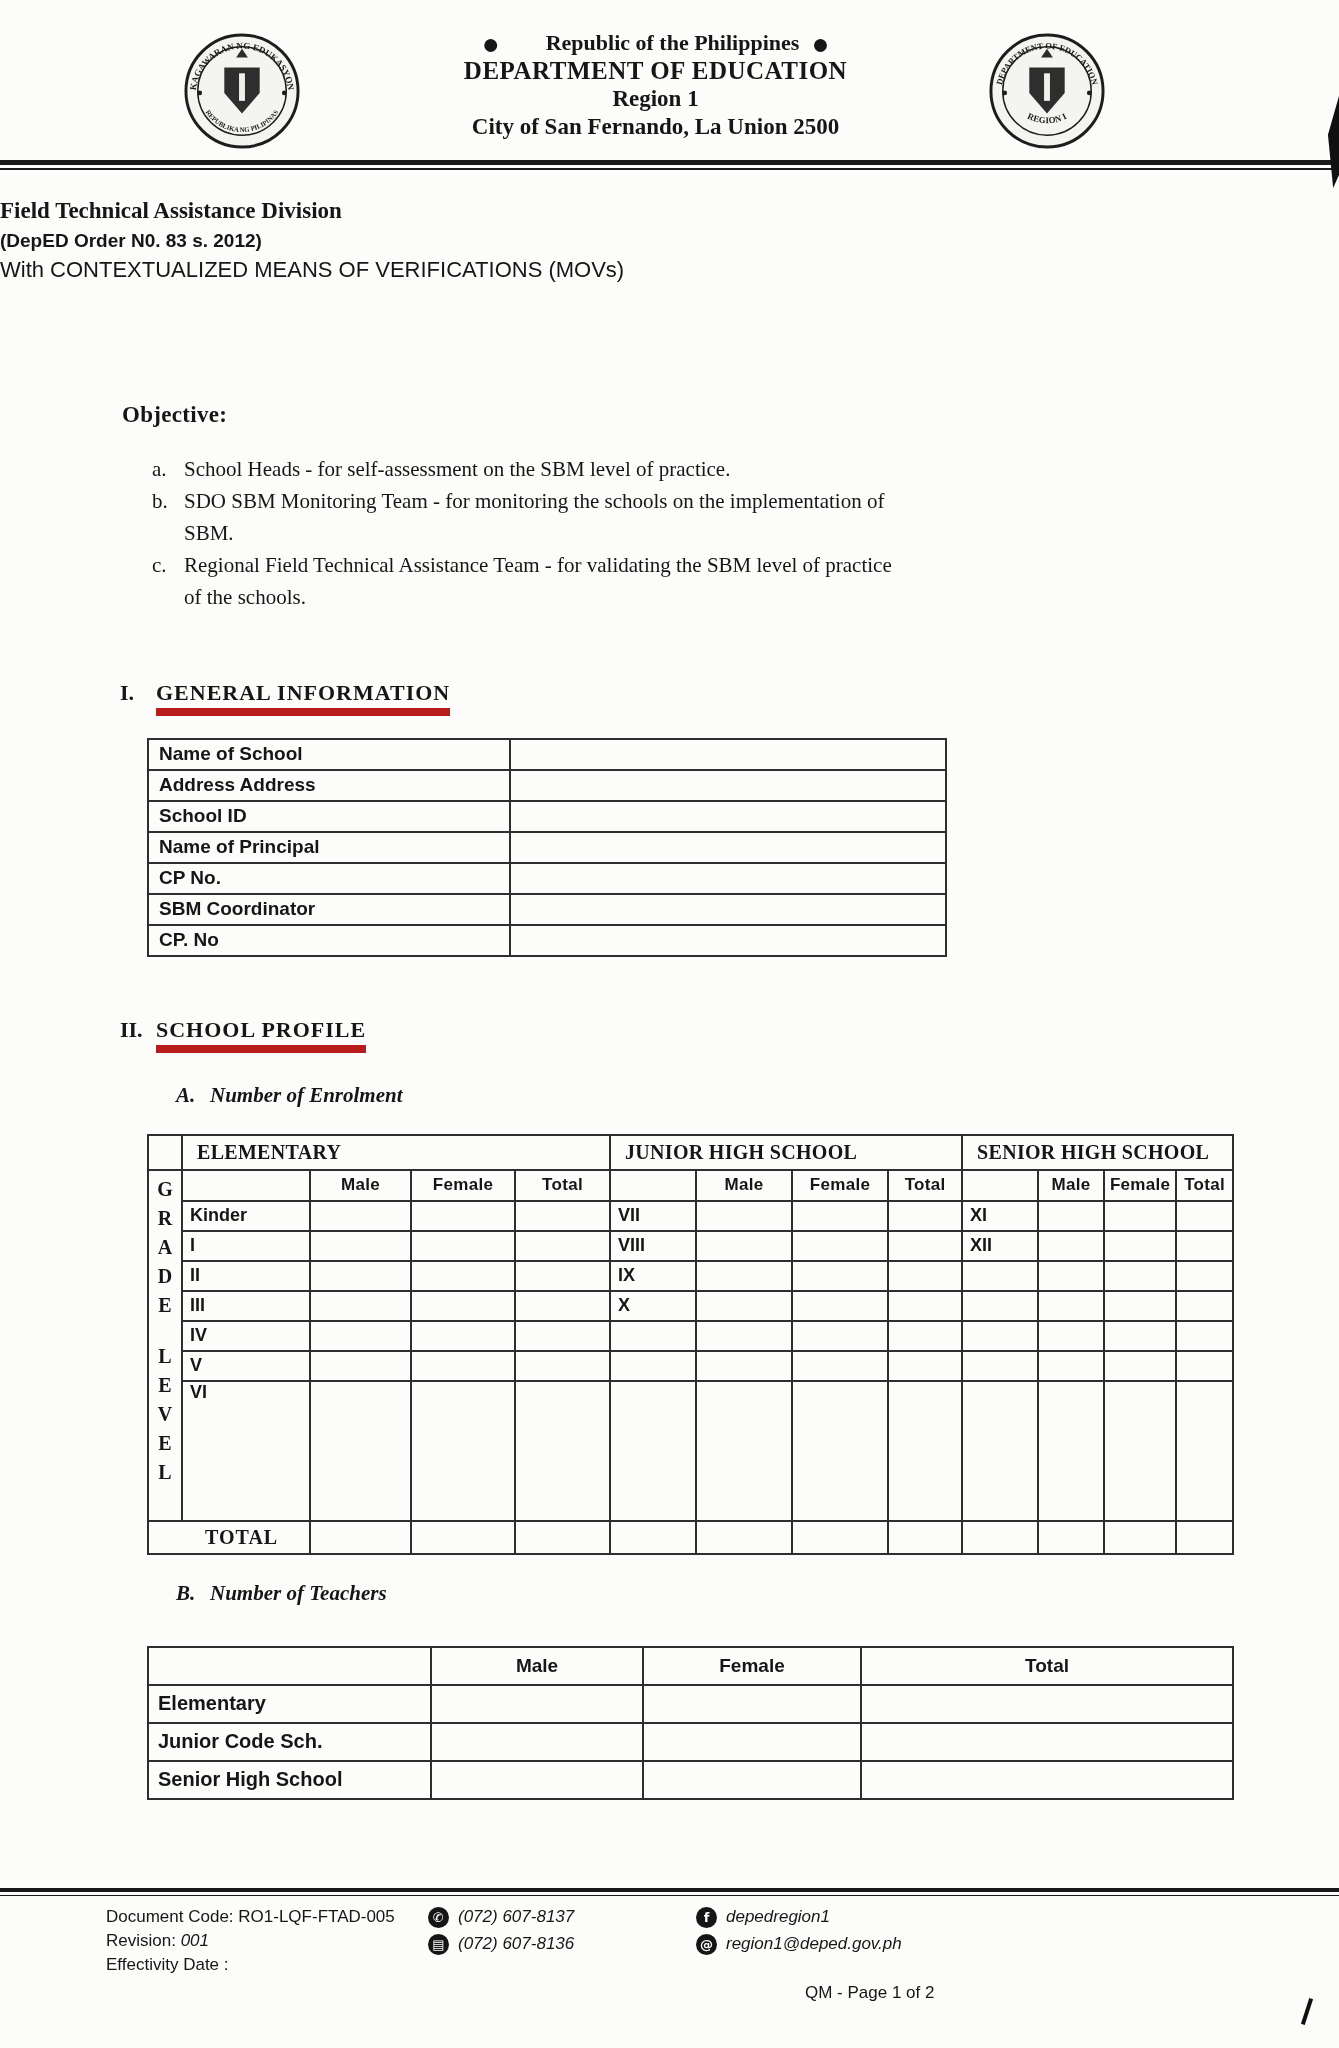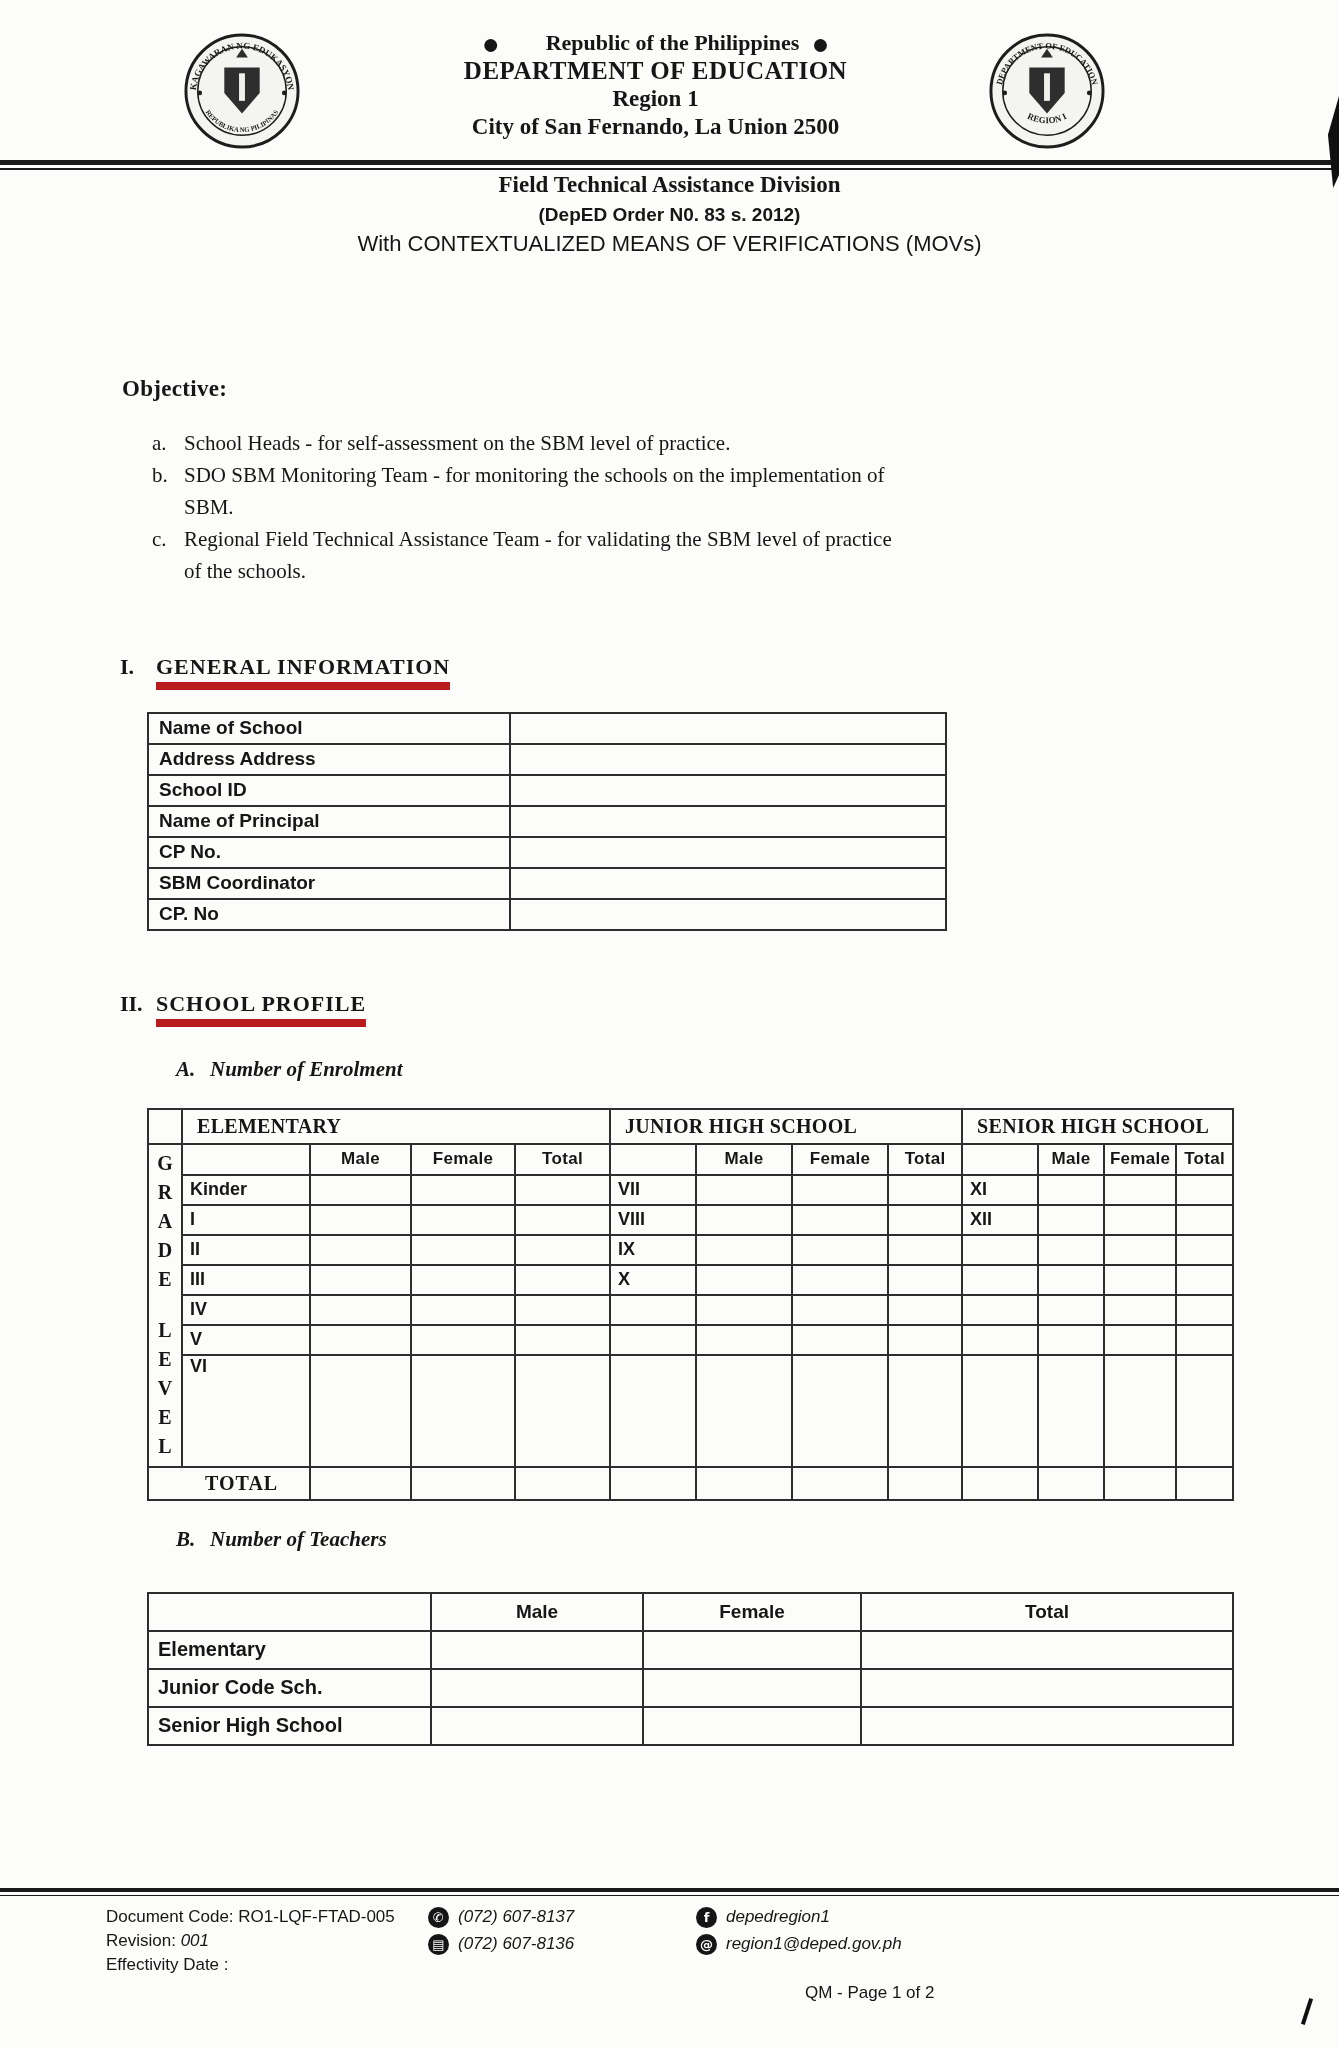--- a/index.html
+++ b/index.html
@@ -19,21 +19,21 @@
   .h-line1 { font-size:22px; font-weight:bold; }
   .h-line1 .dot { font-size:30px; line-height:0; vertical-align:-4px; }
   .dot-l { margin-right:46px; } .dot-r { margin-left:12px; }
   .h-line2 { font-size:25px; font-weight:bold; letter-spacing:.5px; }
   .h-line3 { font-size:23px; font-weight:bold; }
   .h-line4 { font-size:23px; font-weight:bold; }
 
   .double-rule { border-top:5px solid #1a1a1a; border-bottom:2px solid #1a1a1a; height:10px; margin-top:8px; }
 
   
-  .title-block { text-align:center; line-height:1.3; }
+  .title-block { text-align:left; margin-top:26px; line-height:1.3; }
   .t-division { font-size:23px; font-weight:bold; }
   .t-main { font-size:27px; font-weight:bold; letter-spacing:.3px; margin-top:3px; }
   .t-order { font-family:"Liberation Sans", sans-serif; font-size:19px; font-weight:bold; margin-top:3px; }
   .t-mov { font-family:"Liberation Sans", sans-serif; font-size:22px; font-weight:normal; margin-top:2px; }
 
   
   .objective-heading { margin:118px 0 0 122px; font-size:23px; font-weight:bold; letter-spacing:.3px; }
   .objective-body { margin:26px 0 0 122px; width:820px; font-size:21px; line-height:1.52; }
   .obj-intro { text-indent:57px; }
   .obj-list { margin-top:2px; margin-left:30px; }
@@ -65,21 +65,21 @@
 
   
   .enrol { margin:26px 0 0 147px; width:1085px; table-layout:fixed; }
   .enrol th { font-size:20px; font-weight:bold; text-align:left; padding-left:14px; height:35px; letter-spacing:.3px; }
   .enrol .colhdr { font-family:"Liberation Sans", sans-serif; font-size:17px; text-align:center; padding-left:0; height:31px; }
   .enrol td { height:30px; }
   .enrol .gcol { width:34px; text-align:center; vertical-align:top; font-weight:bold; font-size:20px; padding-top:4px; }
   .enrol .gcol div { line-height:29px; }
   .enrol .gcol .gap { height:22px; }
   .enrol .gname { font-family:"Liberation Sans", sans-serif; font-weight:bold; font-size:18px; padding-left:7px; }
-  .enrol .tall td { height:112px; vertical-align:top; }
+  .enrol .tall td { height:140px; vertical-align:top; }
   .enrol .totalrow td { height:33px; }
   .enrol .total-label { font-size:20px; font-weight:bold; letter-spacing:1px; padding-left:56px; }
 
   
   .teachers { margin:40px 0 0 147px; width:1085px; table-layout:fixed; }
   .teachers th { font-family:"Liberation Sans", sans-serif; font-size:19px; height:37px; text-align:center; }
   .teachers td { height:38px; }
   .teachers .label { font-family:"Liberation Sans", sans-serif; font-weight:bold; font-size:20px; padding-left:9px; }
 
   

